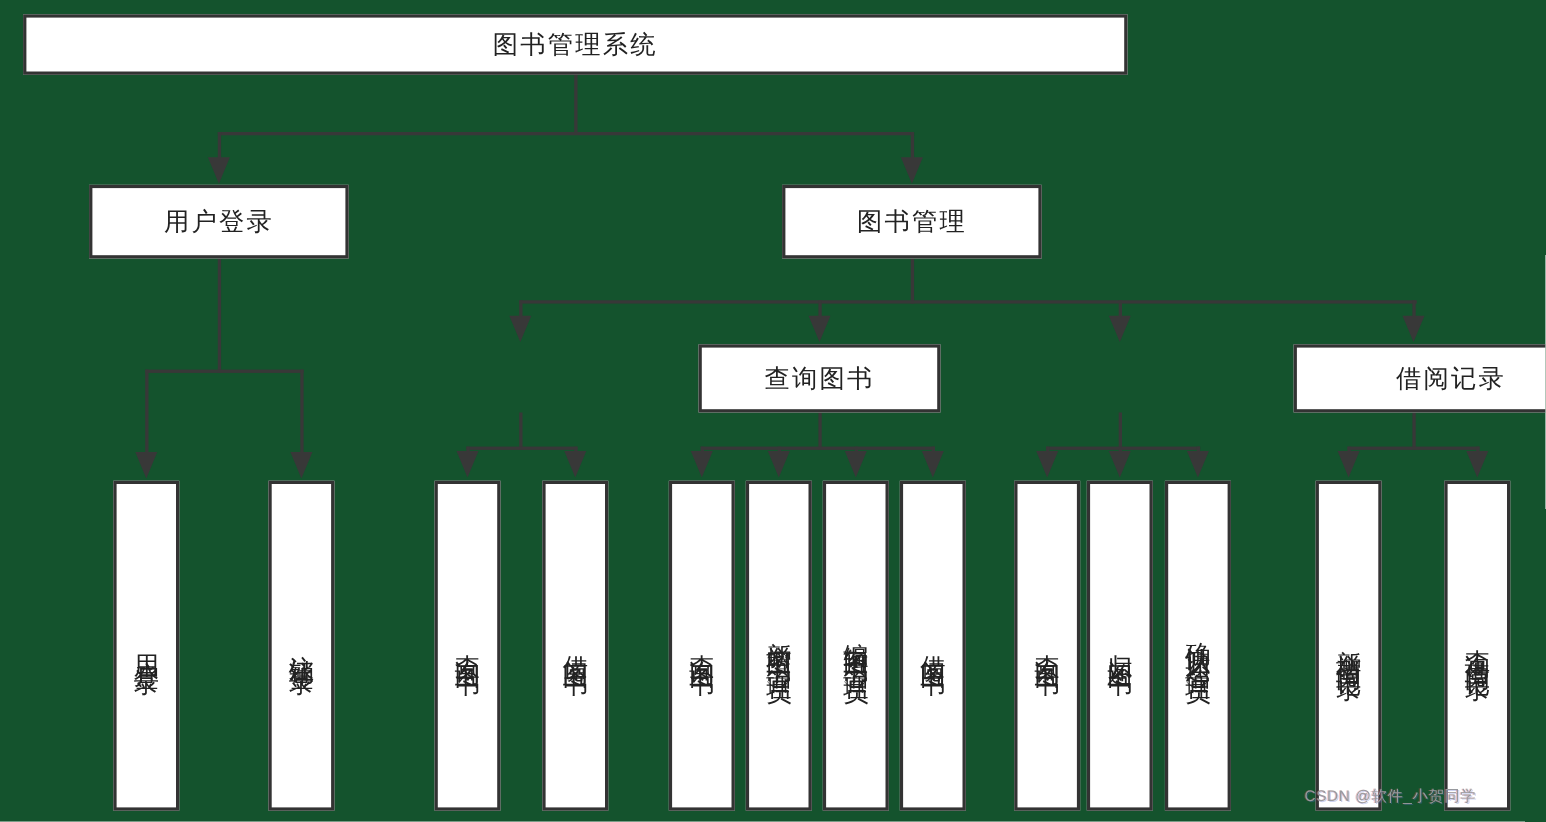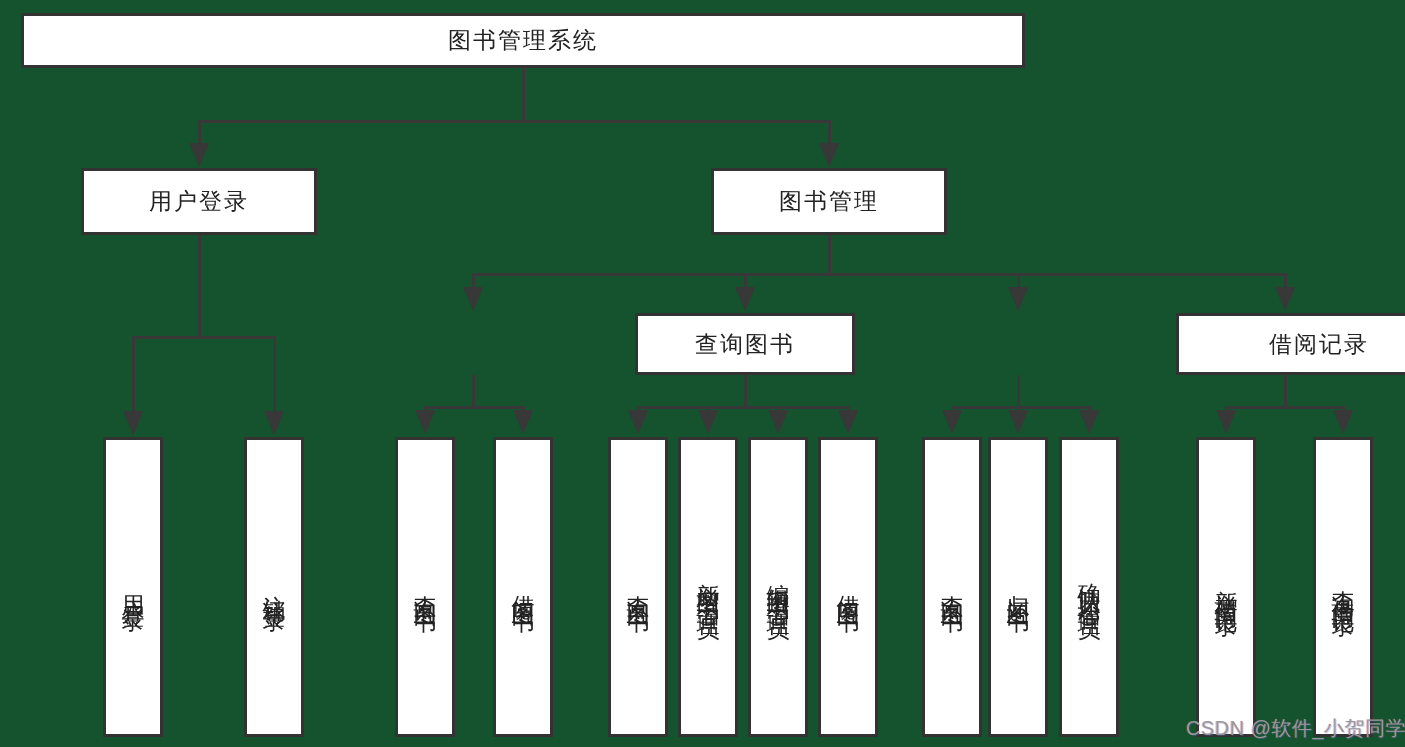--- a/index.html
+++ b/index.html
@@ -17,21 +17,21 @@
     letter-spacing:5px;font-size:23px;line-height:1;
   }
   .line{position:absolute;background:#383838;}
   .arrow{
     position:absolute;width:0;height:0;
     border-left:10px solid transparent;border-right:10px solid transparent;
     border-top:24px solid #383838;
   }
   .watermark{
     position:absolute;left:1186px;top:715px;
-    font-size:20px;color:#97999e;letter-spacing:0.5px;white-space:nowrap;
+    font-size:14px;color:#97999e;letter-spacing:0.5px;white-space:nowrap;
     text-shadow:-1px 0 0 rgba(210,90,90,0.35),1px 1px 0 rgba(90,110,210,0.30);
   }
 </style>
 </head>
 <body>
 
 <div id="stage">
 
   <div class="line" style="left:521.5px;top:67px;width:3px;height:55px;"></div>
 

